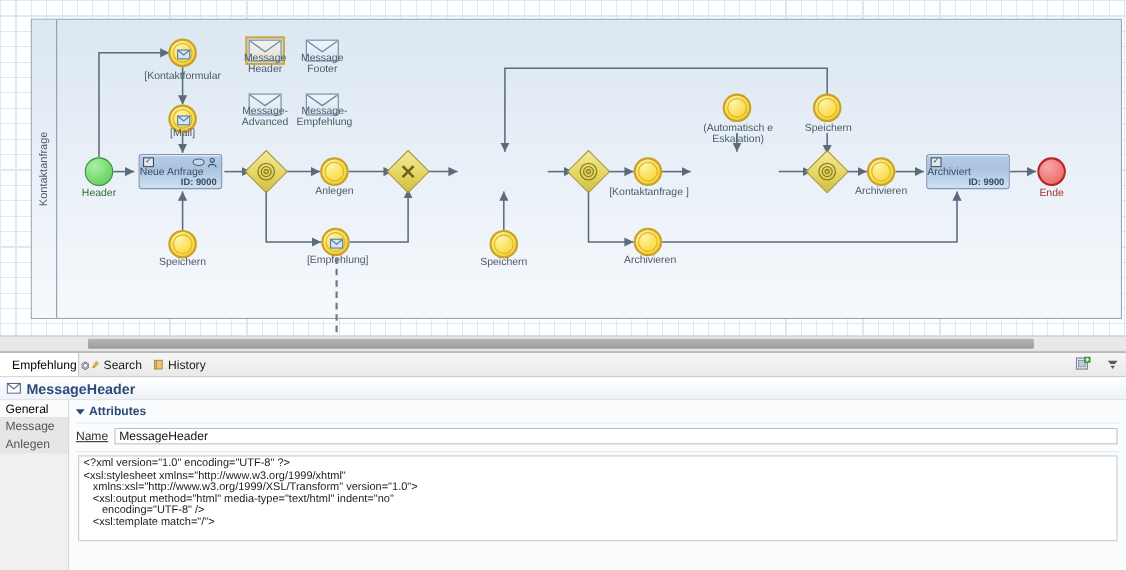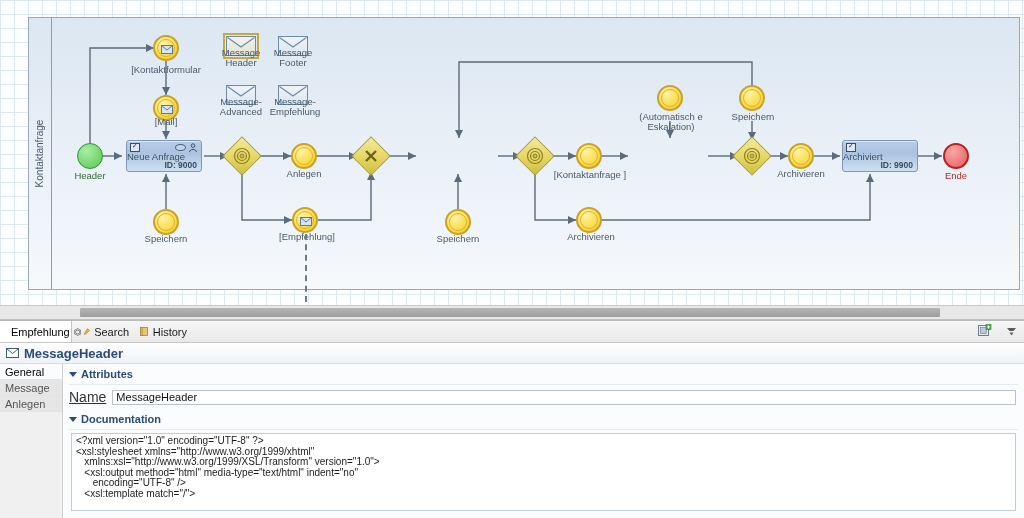--- a/index.html
+++ b/index.html
@@ -141,21 +141,21 @@
   .stab.active{background:#fbfcfd;color:#000;font-weight:normal;}
   .stab.dim{color:#555;}
 
   .content{position:absolute;left:63px;top:0;right:0;height:156px;background:#fbfcfd;padding:0;}
   .section{display:flex;align-items:center;gap:4px;padding:4px 12px 2px 6px;}
   .twisty{width:0;height:0;border-left:4px solid transparent;border-right:4px solid transparent;
     border-top:5px solid #2a4b7c;}
   .section .s-title{font-size:11px;font-weight:bold;color:#2a4b7c;}
   .sep{height:1px;background:#e3eaf1;margin:2px 6px 0 6px;}
   .field-row{display:flex;align-items:center;gap:6px;padding:4px 8px 4px 6px;}
-  .field-row label{font-size:14px;color:#333;text-decoration:underline;}
+  .field-row label{font-size:11px;color:#333;text-decoration:underline;}
   .txt{flex:1;height:15px;border:1px solid #b9c3cd;background:#fff;font-size:11px;
     padding:0 3px;box-sizing:border-box;color:#111;font-family:"Liberation Sans",sans-serif;}
   .docbox{margin:3px 8px 0 8px;height:78px;border:1px solid #c3ccd5;background:#fff;
     overflow:hidden;padding:2px 4px;box-sizing:border-box;}
   .docbox pre{margin:0;font-family:"Liberation Sans",sans-serif;font-size:10px;line-height:10.5px;
     color:#1c1c1c;white-space:pre;}
 </style>
 </head>
 <body>
 
@@ -433,24 +433,20 @@
         <span class="twisty"></span>
         <span class="s-title">Attributes</span>
       </div>
       <div class="sep"></div>
 
       <div class="field-row">
         <label>Name</label>
         <input class="txt" type="text" value="MessageHeader" style="">
       </div>
 
-      <div class="section">
-        <span class="twisty"></span>
-        <span class="s-title">Documentation</span>
-      </div>
       <div class="sep"></div>
 
       <div class="docbox">
         <pre>&lt;?xml version="1.0" encoding="UTF-8" ?&gt;
 &lt;xsl:stylesheet xmlns="http://www.w3.org/1999/xhtml"
    xmlns:xsl="http://www.w3.org/1999/XSL/Transform" version="1.0"&gt;
    &lt;xsl:output method="html" media-type="text/html" indent="no"
       encoding="UTF-8" /&gt;
    &lt;xsl:template match="/"&gt;</pre>
       </div>

